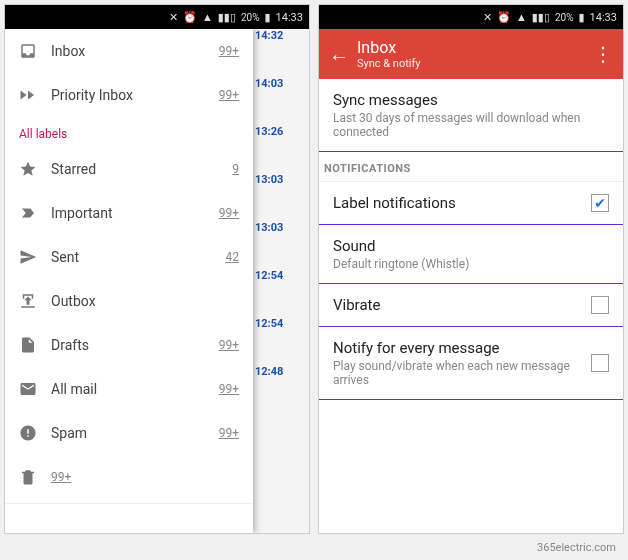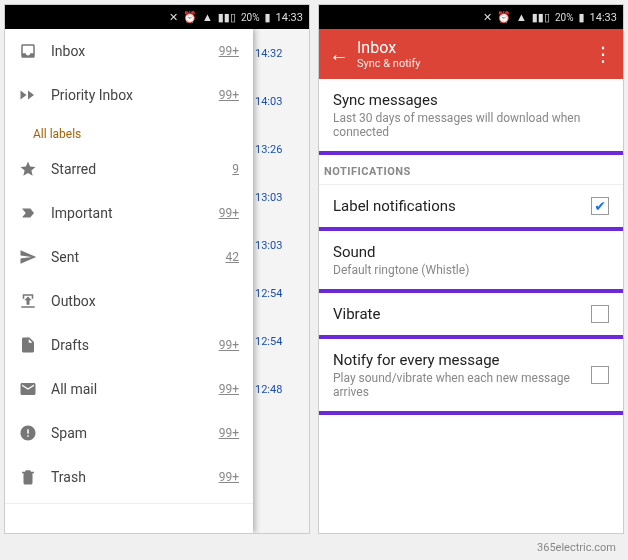--- a/index.html
+++ b/index.html
@@ -5,37 +5,37 @@
   * { margin: 0; padding: 0; box-sizing: border-box; }
   body { font-family: Roboto, Arial, sans-serif; background: #f0f0f0; width: 628px; height: 560px; position: relative; overflow: hidden; }
   .container { display: flex; gap: 8px; padding: 4px; }
   .phone { width: 306px; height: 530px; background: #fff; position: relative; overflow: hidden; border: 1px solid #ccc; }
   .statusbar { height: 24px; background: #000; color: #ddd; display: flex; align-items: center; justify-content: flex-end; gap: 5px; padding: 0 6px; font-size: 11px; }
   .status-left { flex: 1; }
   .battery { font-size: 10px; }
   
   .drawer { position: absolute; top: 24px; left: 0; width: 248px; height: calc(100% - 24px); background: #fff; box-shadow: 2px 0 6px rgba(0,0,0,0.3); overflow-y: auto; z-index: 2; }
   .behind { position: absolute; top: 24px; right: 0; width: 60px; height: calc(100% - 24px); background: #f4f4f4; z-index: 1; }
-  .behind-item { height: 48px; display: flex; align-items: center; justify-content: space-between; padding: 0 6px; font-size: 11px; color: #1a4faf; font-weight: 400; gap: 44px; }
+  .behind-item { height: 48px; display: flex; justify-content: space-between; padding: 0 6px; font-size: 11px; color: #1a4faf; font-weight: 700; gap: 44px; }
   .star { color: #bbb; font-size: 18px; }
   .fab { position: absolute; bottom: 8px; left: 34px; width: 52px; height: 52px; border-radius: 50%; background: #db4437; display: flex; align-items: center; justify-content: center; color: #fff; font-size: 22px; box-shadow: 0 2px 5px rgba(0,0,0,.4); }
   .drawer-item { display: flex; align-items: center; height: 44px; padding: 0 14px; color: #555; font-size: 14px; }
   .drawer-item .ico { width: 32px; color: #777; display: flex; align-items: center; }
   .drawer-item .lbl { flex: 1; color: #444; }
   .drawer-item .cnt { font-size: 12px; color: #888; text-decoration: underline; }
-  .section-header { padding: 10px 28px 6px; font-size: 12px; color: #a16207; }
+  .section-header { padding: 10px 14px 6px; font-size: 12px; color: #be185d; }
   .divider { height: 1px; background: #eee; margin: 4px 0; }
   
   .actionbar { height: 50px; background: #db4437; color: #fff; display: flex; align-items: center; padding: 0 10px; }
   .actionbar .back { width: 28px; font-size: 20px; }
   .actionbar .titles { flex: 1; }
   .actionbar .titles .t1 { font-size: 16px; }
   .actionbar .titles .t2 { font-size: 11px; opacity: .9; }
   .actionbar .menu { font-size: 20px; }
-  .setting { padding: 12px 14px; border-bottom: 4px solid #6d28d9; display: flex; align-items: center; gap: 10px; }
+  .setting { padding: 12px 14px; border-bottom: 1px solid #6d28d9; display: flex; align-items: center; gap: 10px; }
   .setting .txt { flex: 1; }
   .setting .pt { font-size: 15px; color: #222; }
   .setting .st { font-size: 12px; color: #888; margin-top: 2px; }
   .section-cap { padding: 10px 5px 6px; font-size: 11px; color: #888; font-weight: bold; letter-spacing: .5px; border-bottom: 1px solid #eee; }
   .chk { width: 18px; height: 18px; border: 1px solid #999; display: flex; align-items: center; justify-content: center; font-size: 14px; }
   .chk.on { color: #1a73e8; }
   .watermark { position: absolute; bottom: 6px; right: 12px; font-size: 11px; color: #888; }
 </style>
 </head>
 <body>
@@ -171,21 +171,20 @@
           </span>
           <span class="lbl">Spam</span>
           <span class="cnt">99+</span>
         </div>
         <div class="drawer-item">
           <span class="ico">
             <svg width="18" height="18" viewBox="0 0 24 24">
               <path fill="#777" d="M6 7h12v13c0 1.1-.9 2-2 2H8c-1.1 0-2-.9-2-2V7zm3-4h6l1 2h4v2H4V5h4l1-2z"></path>
             </svg>
           </span>
-          <span class="lbl">Trash</span>
           <span class="cnt">99+</span>
         </div>
         <div class="divider"></div>
       </div>
 
     <div class="fab" id="fab">
         <svg width="22" height="22" viewBox="0 0 24 24">
           <path fill="#fff" d="M3 17.25V21h3.75L17.81 9.94l-3.75-3.75L3 17.25zM20.71 7.04a1 1 0 000-1.41l-2.34-2.34a1 1 0 00-1.41 0l-1.83 1.83 3.75 3.75 1.83-1.83z"></path>
         </svg>
       </div>

